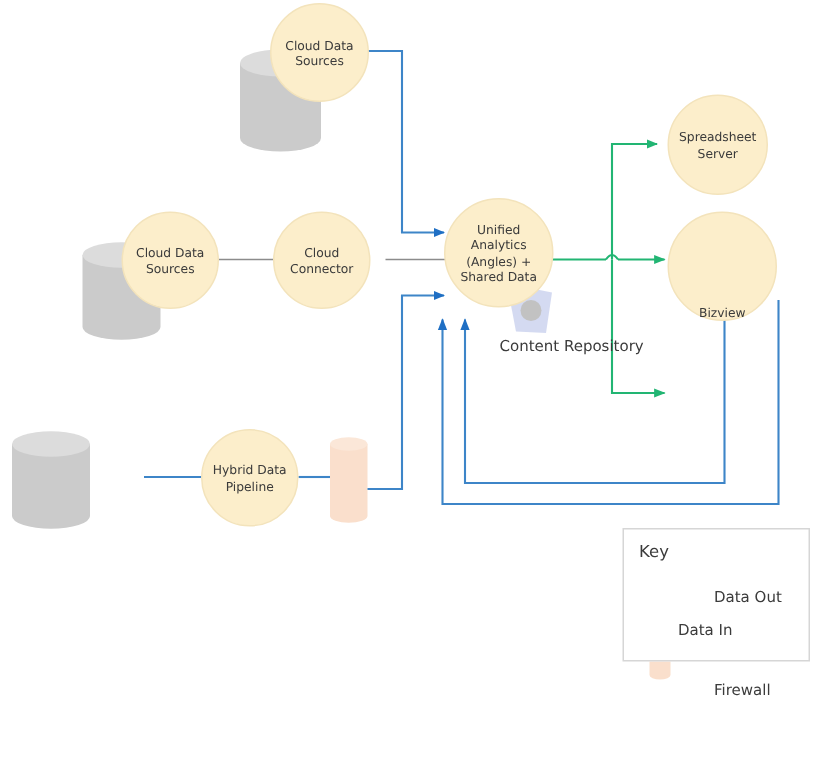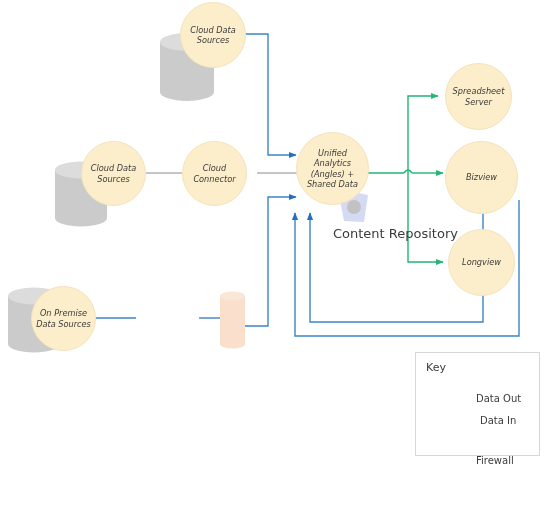--- a/index.html
+++ b/index.html
@@ -11,28 +11,28 @@
     color:#404040;
   }
   #canvas{position:absolute;left:0;top:0;width:546px;height:522px;}
   svg.layer{position:absolute;left:0;top:0;width:546px;height:522px;}
   .node{
     position:absolute;border-radius:50%;
     background:#fceecb;border:1px solid #f3e3bb;
     display:flex;align-items:center;justify-content:center;
     text-align:center;line-height:1.25;
     font-size:8.2px;color:#3b3b3b;
-    box-sizing:border-box;z-index:6;font-style:italic;
+    box-sizing:border-box;z-index:6;
   }
   .node span{display:block;padding:0 4px;}
   .cap-label{
-    position:absolute;font-size:13px;color:#3b3b3b;z-index:7;white-space:nowrap;
+    position:absolute;font-size:10px;color:#3b3b3b;z-index:7;white-space:nowrap;
   }
   .legend-box{
-    position:absolute;left:415px;top:352px;width:125px;height:104px;
+    position:absolute;left:415px;top:352px;width:125px;height:89px;
     background:#ffffff;border:1px solid #d6d6d6;z-index:8;box-sizing:border-box;
   }
   .legend-title{position:absolute;left:10px;top:8px;font-size:11px;color:#3b3b3b;}
   .legend-row{position:absolute;font-size:10px;color:#3b3b3b;white-space:nowrap;}
   .lr1{left:61px;top:92px;}
   .lr2{left:61px;top:115px;}
   .lr3{left:61px;top:136px;}
   .title{
     position:absolute;left:0;top:492px;width:546px;text-align:center;
     font-size:9.6px;color:#3b3b3b;z-index:9;
@@ -116,39 +116,36 @@
   </div>
 
   <div class="node" style="left:182px;top:141px;width:65px;height:65px;">
     <span>Cloud Connector</span>
   </div>
 
   <div class="node" style="left:296px;top:132px;width:73px;height:73px;">
     <span>Unified Analytics (Angles) + Shared Data</span>
   </div>
 
-  <div class="node" style="left:31px;top:286px;width:65px;height:65px;">
-    <span>On Premise Data Sources</span>
+
+  <div class="node" style="left:134px;top:286px;width:65px;height:65px;">
+    <span>Hybrid Data Pipeline</span>
   </div>
-
 
   <div class="node" style="left:445px;top:63px;width:67px;height:67px;">
     <span>Spreadsheet Server</span>
   </div>
 
-  <div class="node" style="left:445px;top:141px;width:73px;height:73px;">
+  <div class="node" style="left:445px;top:141px;width:73px;height:73px;align-items:flex-end;">
     <span>Bizview</span>
   </div>
 
-  <div class="node" style="left:448px;top:229px;width:67px;height:67px;">
-    <span>Longview</span>
-  </div>
 
   <div class="cap-label" style="left:333px;top:226px;">Content Repository</div>
 
   <div class="legend-box">
     <div class="legend-title">Key</div>
   </div>
   <div class="legend-row lr1" style="position:absolute;left:476px;top:393px;z-index:9;">Data Out</div>
-  <div class="legend-row lr2" style="position:absolute;left:480px;top:415px;z-index:9;">Data In</div>
+  <div class="legend-row lr2" style="position:absolute;left:452px;top:415px;z-index:9;">Data In</div>
   <div class="legend-row lr3" style="position:absolute;left:476px;top:455px;z-index:9;">Firewall</div>
 
 </div>
 
 </body></html>

